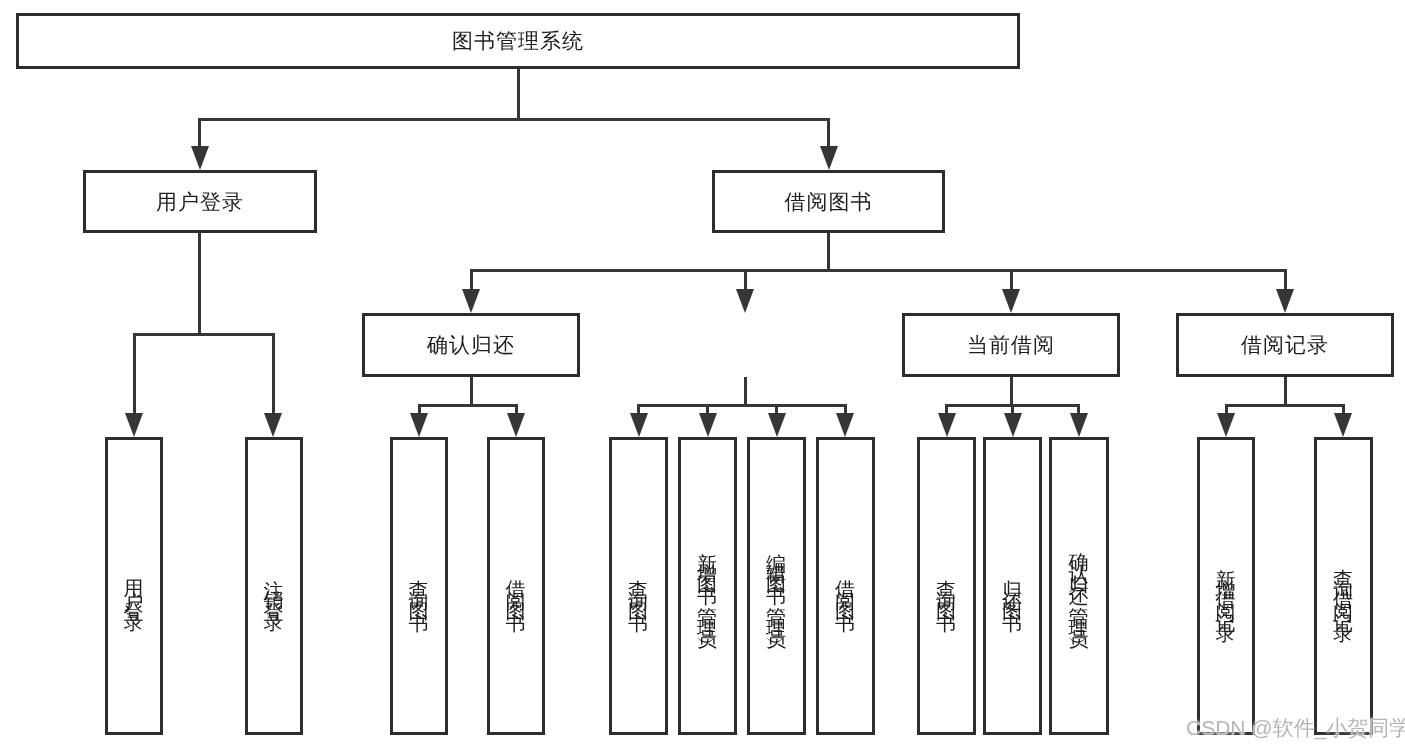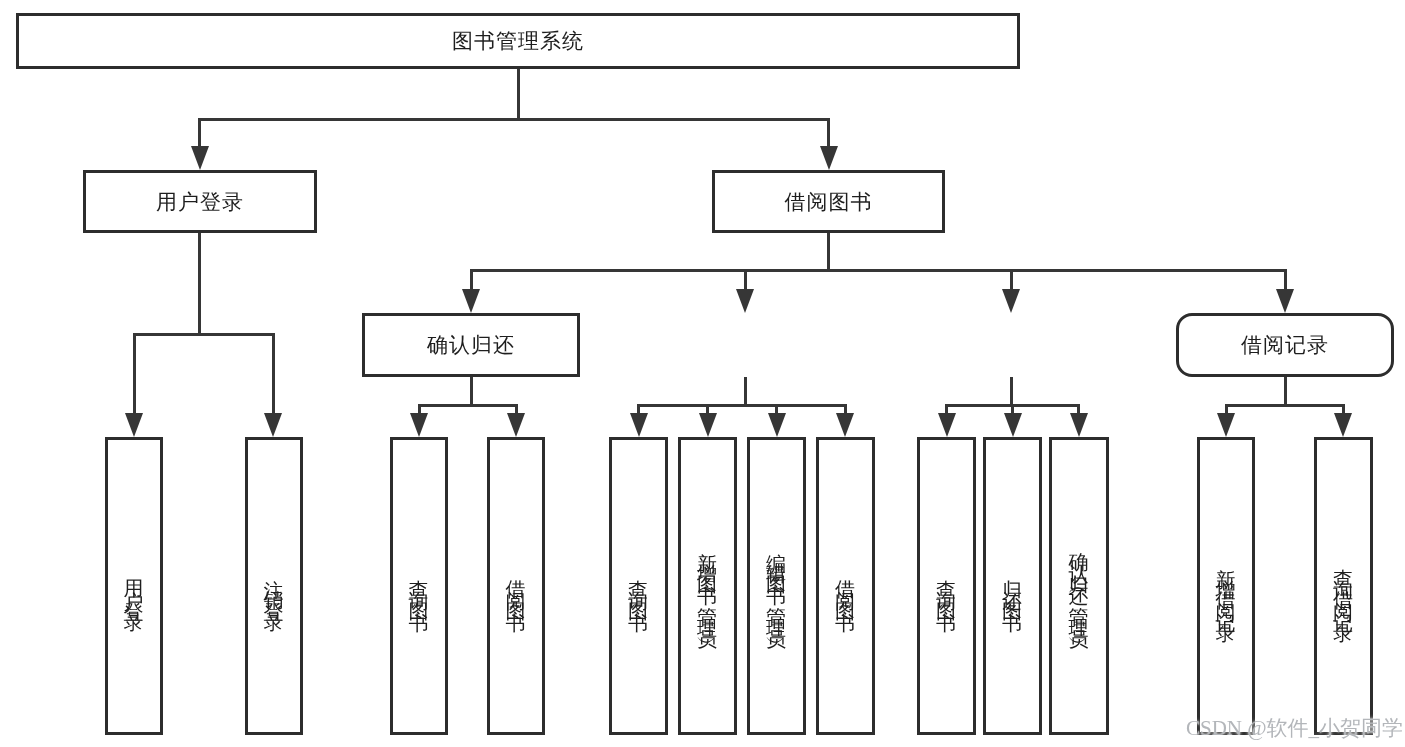--- a/index.html
+++ b/index.html
@@ -7,21 +7,21 @@
     --border:#2d2d2d;
     --text:#1e1e1e;
     --watermark:#b3b6ba;
     --background:#ffffff;
   }
   html,body{margin:0;padding:0;background:#fff;}
   .canvas{
     position:relative;
     width:1405px;height:747px;
     background:var(--background);
-    font-family:Liberation Serif, serif;
+    font-family:Liberation Sans, sans-serif;
     color:var(--text);
     overflow:hidden;
   }
   .node{
     position:absolute;
     box-sizing:border-box;
     border:3px solid var(--border);
     background:#fff;
     display:flex;align-items:center;justify-content:center;
   }
@@ -102,21 +102,24 @@
   <div class="vline" style="left:744px;top:269px;height:24px;"></div>
   <div class="arrow" style="left:736px;top:289px;"></div>
   <div class="vline" style="left:1010px;top:269px;height:24px;"></div>
   <div class="arrow" style="left:1002px;top:289px;"></div>
   <div class="vline" style="left:1284px;top:269px;height:24px;"></div>
   <div class="arrow" style="left:1276px;top:289px;"></div>
 
   <div class="node" style="left:362px;top:313px;width:218px;height:64px;">
     <span class="lbl">确认归还</span>
   </div>
-  <div class="node" style="left:1176px;top:313px;width:218px;height:64px;border-radius:16px;">
+  <div class="node" style="left:902px;top:313px;width:218px;height:64px;">
+    <span class="lbl">当前借阅</span>
+  </div>
+  <div class="node" style="left:1176px;top:313px;width:218px;height:64px;">
     <span class="lbl">借阅记录</span>
   </div>
 
   <div class="vline" style="left:470px;top:377px;height:28px;"></div>
   <div class="hline" style="left:418px;top:404px;width:99px;"></div>
   <div class="vline" style="left:418px;top:404px;height:14px;"></div>
   <div class="arrow" style="left:410px;top:413px;"></div>
   <div class="vline" style="left:515px;top:404px;height:14px;"></div>
   <div class="arrow" style="left:507px;top:413px;"></div>
 

